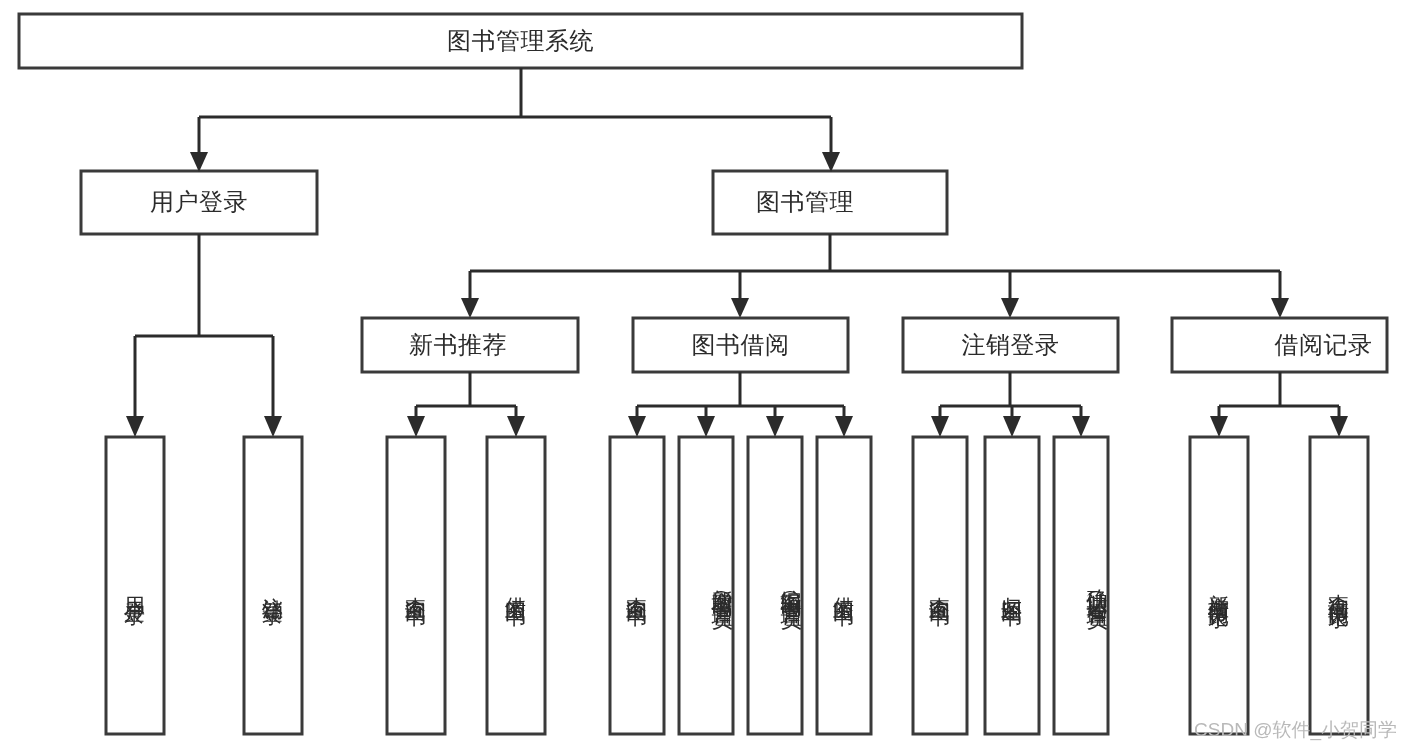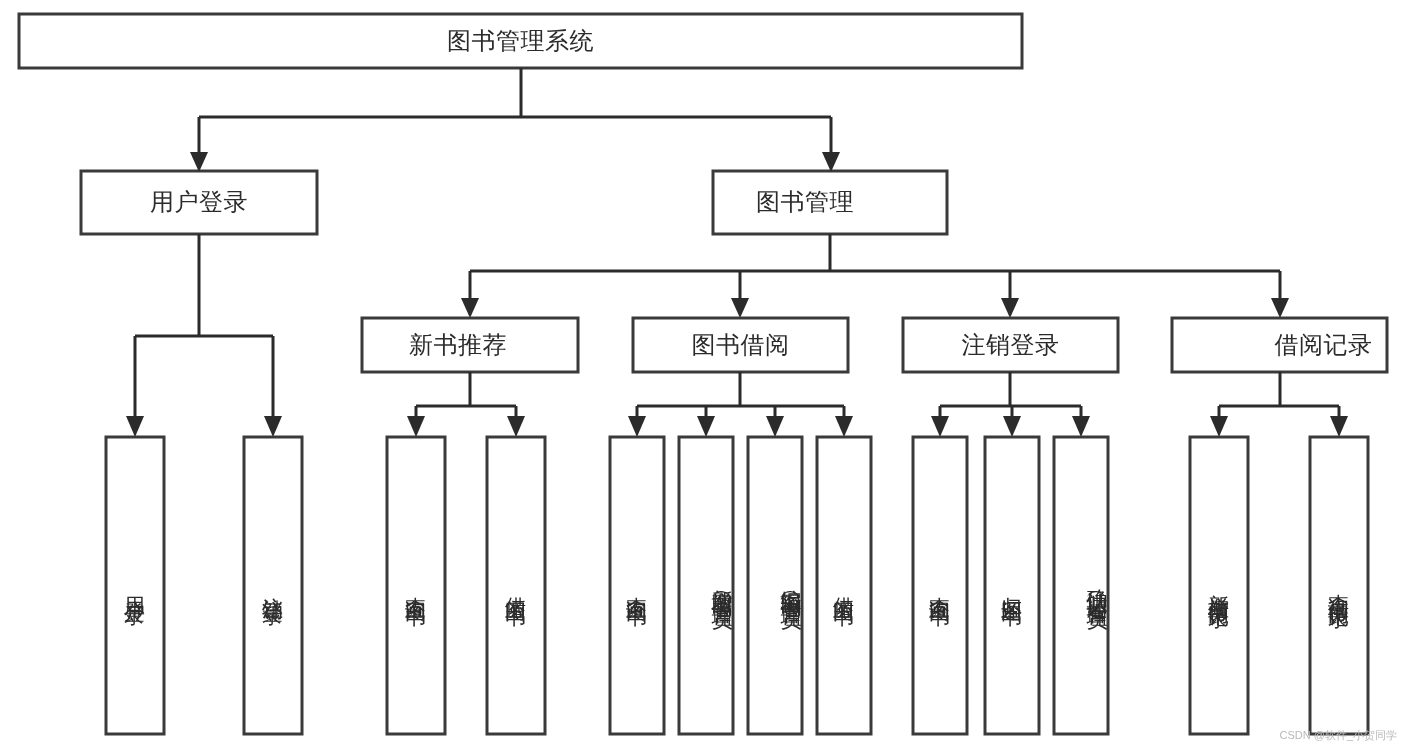--- a/index.html
+++ b/index.html
@@ -62,21 +62,21 @@
     text-orientation: upright;
     line-height: 1.0;
     letter-spacing: 3px;
     align-items: center;
     justify-content: center;
   }
   #watermark {
     position: absolute;
     right: 8px;
     bottom: 4px;
-    font-size: 11px;
+    font-size: 19px;
     color: #b9b9b9;
     font-family: "Liberation Sans", "DejaVu Sans", sans-serif;
     white-space: nowrap;
     pointer-events: none;
   }
 </style>
 </head>
 <body>
 
 <div id="diagram-root">

